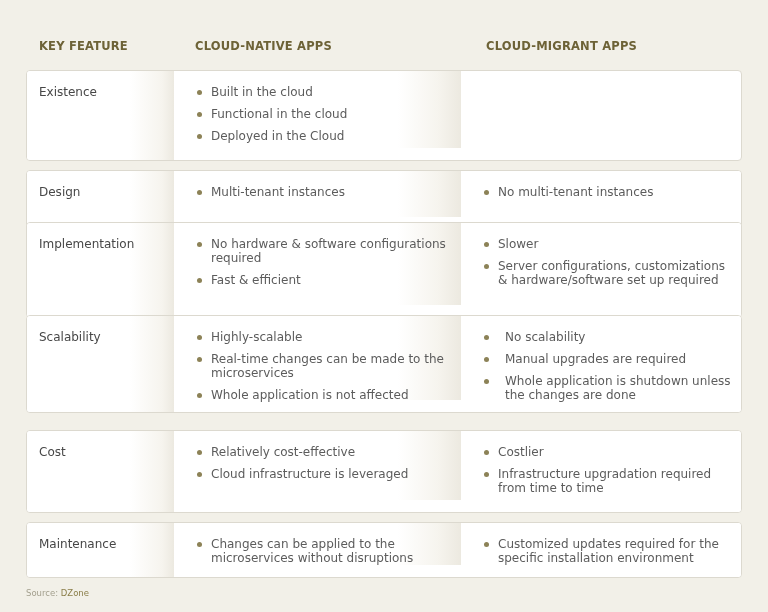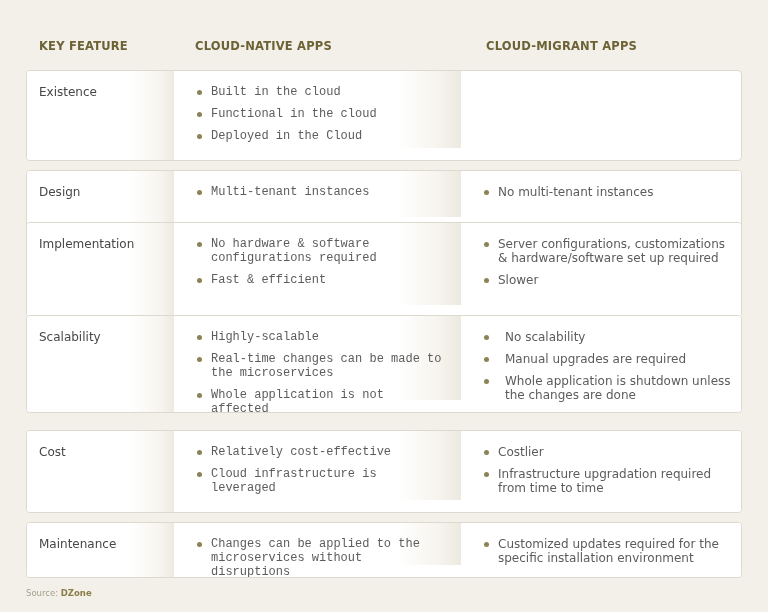--- a/index.html
+++ b/index.html
@@ -5,30 +5,30 @@
   * { box-sizing: border-box; margin: 0; padding: 0; }
   html, body { width: 768px; height: 612px; background: #f2f0e8; overflow: hidden; }
   body { position: relative; font-family: "DejaVu Sans", sans-serif; color: #5a5a5a; }
   .hdr { position: absolute; top: 39px; font-size: 11.5px; font-weight: bold; color: #6d6236; letter-spacing: 0.2px; }
   .hdr.c0 { left: 39px; }
   .hdr.c1 { left: 195px; }
   .hdr.c2 { left: 486px; }
   .row { position: absolute; left: 26px; width: 716px; background: #fff; border: 1px solid #dcd9cf; border-radius: 4px; overflow: hidden; }
   .cell-key { position: absolute; left: 0; top: 0; bottom: 0; width: 147px; background: linear-gradient(to right, #ffffff 0%, #ffffff 70%, #f6f4ee 92%, #ece9e0 100%); }
   .cell-key span { position: absolute; left: 12px; top: 14px; font-size: 12px; font-weight: normal; color: #474747; }
-  .cell-a { position: absolute; left: 147px; top: 0; bottom: 12px; width: 287px; background: linear-gradient(to right, #ffffff 0%, #ffffff 78%, #f6f4ee 92%, #ece9e0 100%); font-family: Liberation Mono, monospace; }
+  .cell-a { position: absolute; left: 147px; top: 0; bottom: 12px; width: 287px; background: linear-gradient(to right, #ffffff 0%, #ffffff 78%, #f6f4ee 92%, #ece9e0 100%); }
   .cell-b { position: absolute; left: 434px; top: 0; bottom: 0; right: 0; background: #fff; }
   ul.bl { list-style: none; position: absolute; top: 14px; }
   .cell-a ul.bl { left: 22px; width: 250px; }
   .cell-b ul.bl { left: 22px; width: 250px; }
   ul.bl li { position: relative; padding-left: 15px; font-size: 12px; line-height: 14px; color: #5c5c5c; margin-bottom: 8px; }
   ul.bl.wide li { padding-left: 22px; }
   ul.bl li::before { content: ""; position: absolute; left: 1px; top: 5px; width: 5px; height: 5px; border-radius: 50%; background: #8c8257; }
   .source { position: absolute; left: 26px; top: 588px; font-size: 8.5px; color: #a39f8d; }
-  .source b { color: #8a7d48; font-weight: bold; }
+  .source b { color: #8a7d48; font-weight: normal; }
 </style>
 </head>
 <body>
 
 <div class="hdr c0">KEY FEATURE</div>
 <div class="hdr c1">CLOUD-NATIVE APPS</div>
 <div class="hdr c2">CLOUD-MIGRANT APPS</div>
 
 <div class="row" style="top:70px;height:91px;">
   <div class="cell-key">
@@ -64,22 +64,22 @@
       <span>Implementation</span>
     </div>
   <div class="cell-a">
     <ul class="bl">
       <li>No hardware &amp; software configurations required</li>
       <li>Fast &amp; efficient</li>
     </ul>
   </div>
   <div class="cell-b">
     <ul class="bl">
+      <li>Slower</li>
       <li>Server configurations, customizations &amp; hardware/software set up required</li>
-      <li>Slower</li>
     </ul>
   </div>
 </div>
 
 <div class="row" style="top:315px;height:98px;">
   <div class="cell-key">
       <span>Scalability</span>
     </div>
   <div class="cell-a">
     <ul class="bl">

